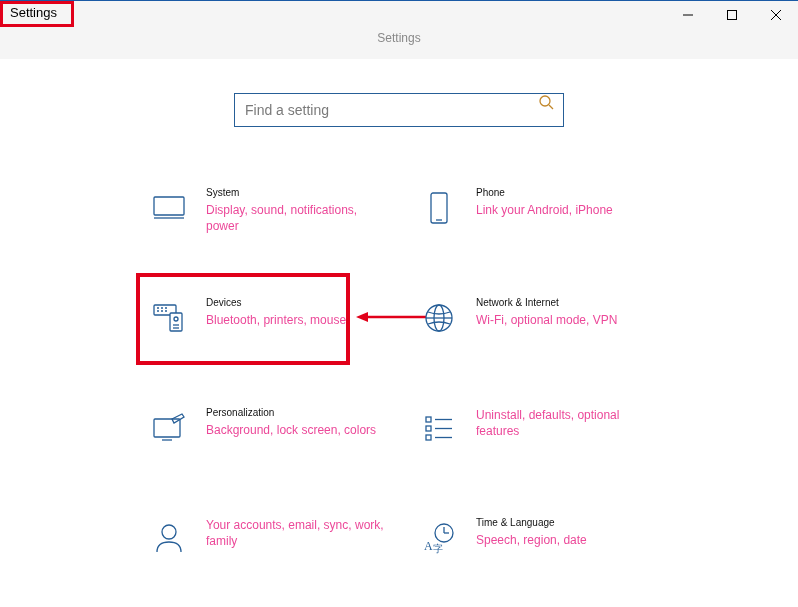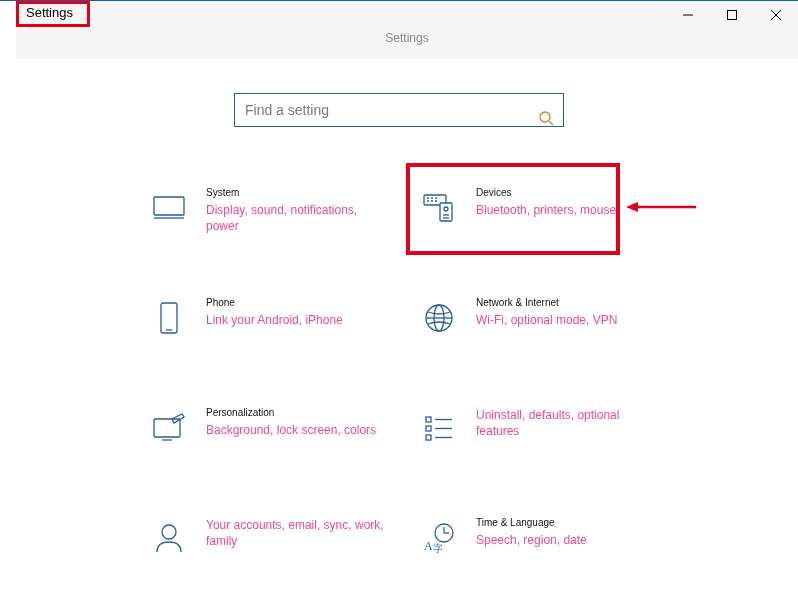--- a/index.html
+++ b/index.html
@@ -12,21 +12,20 @@
     color: #000;
     overflow: hidden;
   }
   .window {
     position: relative;
     width: 798px;
     height: 607px;
     border-top: 1px solid #1a5aa5;
     box-sizing: border-box;
     background: #fff;
-    padding-left: 16px;
   }
   
   .titlebar {
     height: 58px;
     background: #f5f5f5;
     display: flex;
     align-items: flex-start;
     position: relative;
     border-bottom: 1px solid #eee;
   }
@@ -95,21 +94,21 @@
     display: flex;
     justify-content: center;
     margin-top: 34px;
     margin-bottom: 60px;
   }
   .search-box {
     width: 330px;
     height: 34px;
     border: 1.5px solid #265e97;
     display: flex;
-    align-items: flex-end;
+    align-items: flex-start;
     box-sizing: border-box;
   }
   .search-input {
     border: none;
     outline: none;
     flex: 1;
     height: 100%;
     padding: 0 10px;
     font-size: 14px;
     color: #000;
@@ -237,20 +236,33 @@
       <div class="tile">
         <div class="tile-icon">
           <svg width="34" height="28" viewBox="0 0 34 28">
             <rect x="2" y="3" width="30" height="18" rx="1"></rect>
             <line x1="2" y1="24" x2="32" y2="24"></line>
           </svg>
         </div>
         <div class="tile-text">
           <div class="tile-title">System</div>
           <div class="tile-desc">Display, sound, notifications, power</div>
+        </div>
+      </div>
+
+      <div class="tile">
+        <div class="tile-icon">
+          <svg width="22" height="34" viewBox="0 0 22 34">
+            <rect x="3" y="2" width="16" height="30" rx="2"></rect>
+            <line x1="8" y1="29" x2="14" y2="29"></line>
+          </svg>
+        </div>
+        <div class="tile-text">
+          <div class="tile-title">Phone</div>
+          <div class="tile-desc">Link your Android, iPhone</div>
         </div>
       </div>
 
       <div class="tile">
         <div class="devices-highlight"></div>
         <svg class="arrow" viewBox="0 0 70 12">
           <line x1="70" y1="6" x2="8" y2="6" stroke="#e1001a" stroke-width="2.5"></line>
           <polygon points="0,6 12,1 12,11" fill="#e1001a"></polygon>
         </svg>
         <div class="tile-icon">
@@ -269,33 +281,20 @@
           </svg>
         </div>
         <div class="tile-text">
           <div class="tile-title">Devices</div>
           <div class="tile-desc">Bluetooth, printers, mouse</div>
         </div>
       </div>
 
       <div class="tile">
         <div class="tile-icon">
-          <svg width="22" height="34" viewBox="0 0 22 34">
-            <rect x="3" y="2" width="16" height="30" rx="2"></rect>
-            <line x1="8" y1="29" x2="14" y2="29"></line>
-          </svg>
-        </div>
-        <div class="tile-text">
-          <div class="tile-title">Phone</div>
-          <div class="tile-desc">Link your Android, iPhone</div>
-        </div>
-      </div>
-
-      <div class="tile">
-        <div class="tile-icon">
           <svg width="32" height="32" viewBox="0 0 32 32">
             <circle cx="16" cy="16" r="13"></circle>
             <ellipse cx="16" cy="16" rx="5" ry="13"></ellipse>
             <line x1="3" y1="16" x2="29" y2="16"></line>
             <path d="M5 10 Q16 14 27 10"></path>
             <path d="M5 22 Q16 18 27 22"></path>
           </svg>
         </div>
         <div class="tile-text">
           <div class="tile-title">Network &amp; Internet</div>

